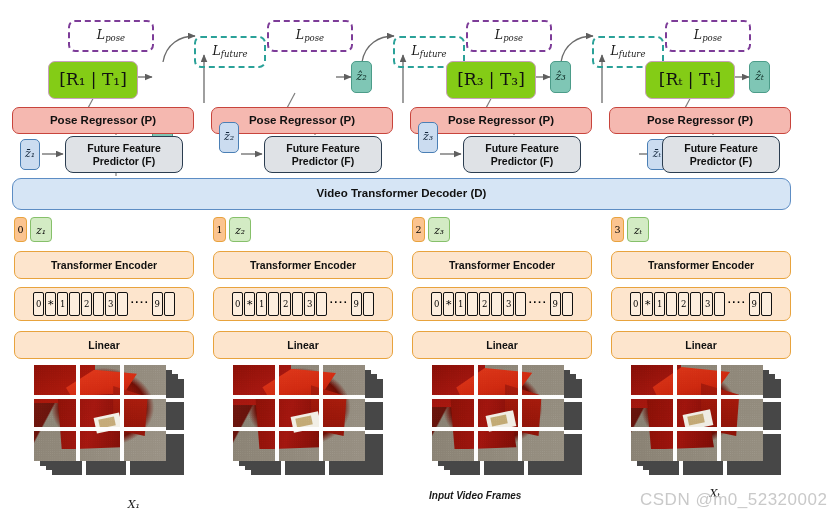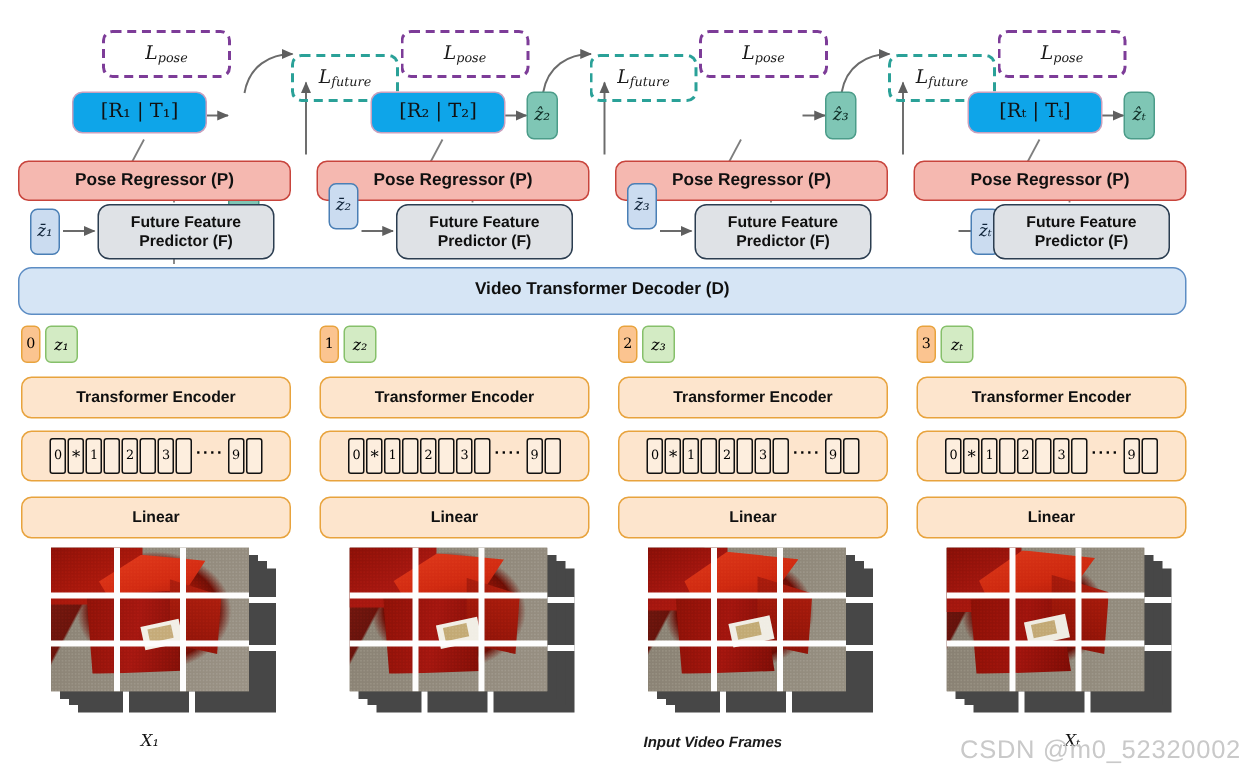--- a/index.html
+++ b/index.html
@@ -30,22 +30,22 @@
     background: transparent;
     font-family: "DejaVu Serif", serif; font-style: italic;
     font-size: 12.5px; color: #1a1a1a;
     height: 32px;
   }
   .loss-pose { border-color: #7d3c98; }
   .loss-fut  { border-color: #2aa198; }
 
   
   .rt {
-    background: #0ea5e9; border: 1.4px solid #c9a0bd; border-radius: 7px;
-    height: 28px; font-family: "DejaVu Serif", serif; font-size: 13px;
+    background: #84cc16; border: 1.4px solid #c9a0bd; border-radius: 7px;
+    height: 38px; font-family: "DejaVu Serif", serif; font-size: 17px;
     color: #111;
   }
   
   .zhat {
     background: #7fc6b5; border: 1.4px solid #4b9c89; border-radius: 5px;
     width: 21px; height: 32px;
     font-family: "DejaVu Serif", serif; font-style: italic;
     font-size: 11.5px; color: #0d2b24;
   }
   
@@ -276,31 +276,28 @@
       <div class="gridline-v" style="left:86px;"></div>
       <div class="gridline-h" style="top:30px;"></div>
       <div class="gridline-h" style="top:62px;"></div>
     </div>
     <div style="position:absolute;left:48px;top:96px;width:4px;height:16px;background:#fff;"></div>
     <div style="position:absolute;left:92px;top:96px;width:4px;height:16px;background:#fff;"></div>
     <div style="position:absolute;left:132px;top:33px;width:18px;height:4px;background:#fff;"></div>
     <div style="position:absolute;left:132px;top:65px;width:18px;height:4px;background:#fff;"></div>
   </div>
 
-  <div class="framelabel" style="left:60px; top:487px; width:80px;">
+  <div class="framelabel" style="left:60px; top:498px; width:80px;text-align:right;">
     <span>X₁</span>
   </div>
 
   <div class="abs box loss loss-pose" style="left:267px; top:20px; width:86px;">
     <span><span>L</span><span class="sub">pose</span></span>
   </div>
 
-  <div class="abs box rt" style="left:247px; top:61px; width:90px;">
-    <span>[R₂ | T₂]</span>
-  </div>
 
   <div class="abs box zhat" style="left:351px; top:61px;">
     <span>ẑ₂</span>
   </div>
 
   <div class="abs box loss loss-fut" style="left:393px; top:36px; width:72px;">
     <span><span>L</span><span class="sub">future</span></span>
   </div>
 
   <div class="abs box pose-reg" style="left:211px; top:107px; width:182px;">
@@ -382,20 +379,23 @@
     <div style="position:absolute;left:48px;top:96px;width:4px;height:16px;background:#fff;"></div>
     <div style="position:absolute;left:92px;top:96px;width:4px;height:16px;background:#fff;"></div>
     <div style="position:absolute;left:132px;top:33px;width:18px;height:4px;background:#fff;"></div>
     <div style="position:absolute;left:132px;top:65px;width:18px;height:4px;background:#fff;"></div>
   </div>
 
   <div class="abs box loss loss-pose" style="left:466px; top:20px; width:86px;">
     <span><span>L</span><span class="sub">pose</span></span>
   </div>
 
+  <div class="abs box rt" style="left:446px; top:61px; width:90px;">
+    <span>[R₃ | T₃]</span>
+  </div>
 
   <div class="abs box zhat" style="left:550px; top:61px;">
     <span>ẑ₃</span>
   </div>
 
   <div class="abs box loss loss-fut" style="left:592px; top:36px; width:72px;">
     <span><span>L</span><span class="sub">future</span></span>
   </div>
 
   <div class="abs box pose-reg" style="left:410px; top:107px; width:182px;">

